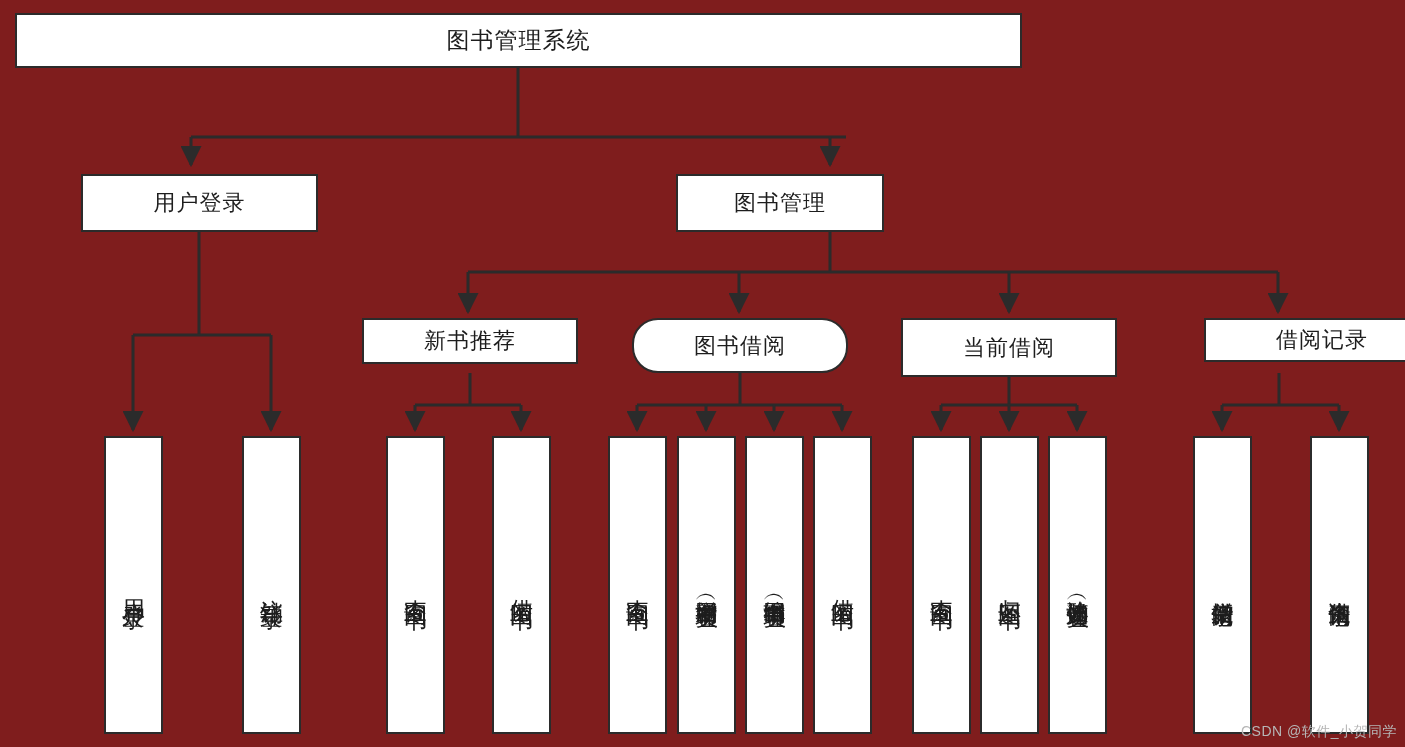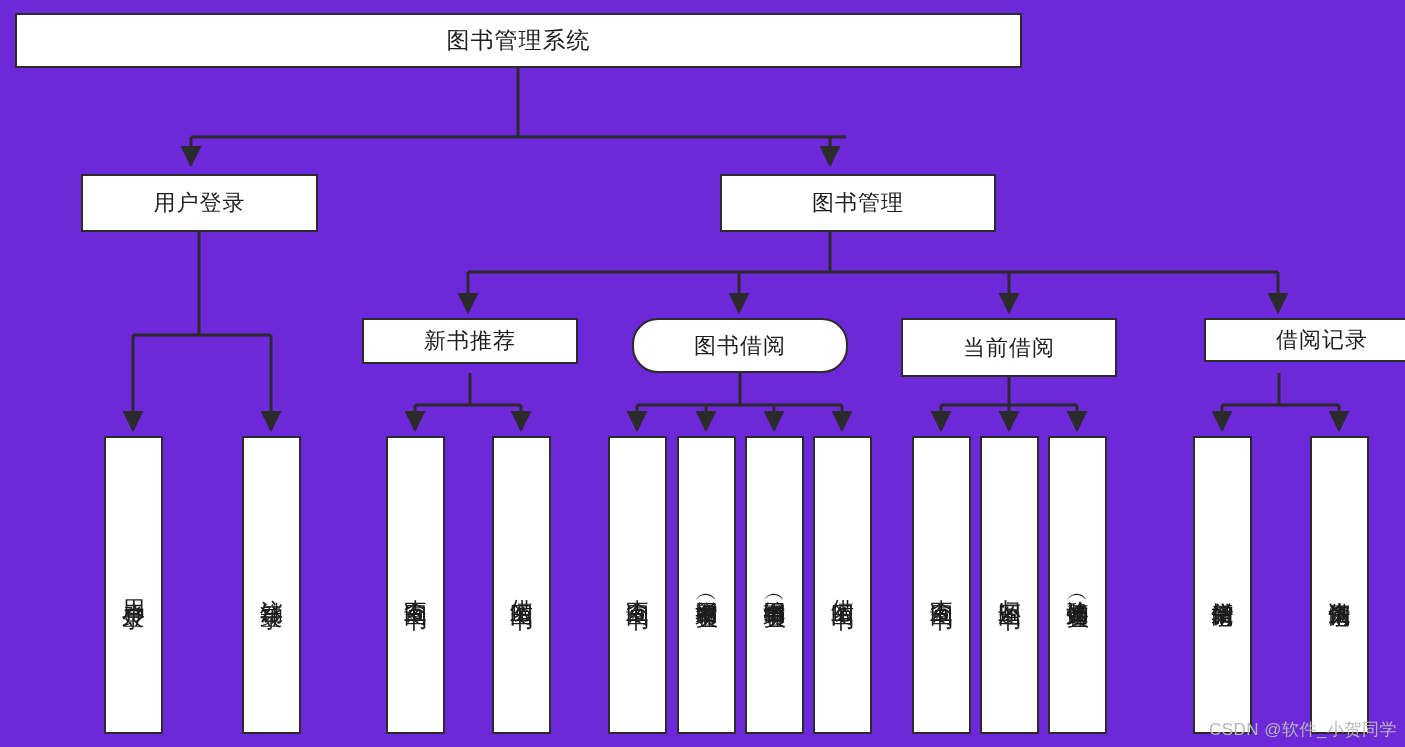--- a/index.html
+++ b/index.html
@@ -4,21 +4,21 @@
 <style>
   html, body {
     margin: 0;
     padding: 0;
     background: #ffffff;
   }
   #canvas {
     position: relative;
     width: 1405px;
     height: 747px;
-    background: #6d28d9;
+    background: #7f1d1d;
     font-family: "Liberation Sans", "DejaVu Sans", sans-serif;
     overflow: hidden;
   }
   svg.edges {
     position: absolute;
     left: 0; top: 0;
     width: 1405px;
     height: 747px;
     pointer-events: none;
   }
@@ -59,21 +59,21 @@
     max-height: 100%;
   }
   .node.vert.tall .lbl {
     font-size: 22px;
     letter-spacing: 1px;
   }
   #watermark {
     position: absolute;
     right: 8px;
     bottom: 6px;
-    font-size: 17px;
+    font-size: 14px;
     color: #b6b6b6;
     letter-spacing: 0.5px;
     white-space: nowrap;
     font-family: "Liberation Sans", "DejaVu Sans", sans-serif;
   }
 </style>
 </head>
 <body>
 
 <div id="canvas">
@@ -128,21 +128,21 @@
     </g>
   </svg>
 
   <div class="node horiz root" style="left:15px; top:13px; width:1007px; height:55px;">
     <span class="lbl">图书管理系统</span>
   </div>
 
   <div class="node horiz" style="left:81px; top:174px; width:237px; height:58px;">
     <span class="lbl">用户登录</span>
   </div>
-  <div class="node horiz" style="left:720px; top:174px; width:276px; height:58px;align-items:center;">
+  <div class="node horiz" style="left:676px; top:174px; width:208px; height:58px;align-items:center;">
     <span class="lbl">图书管理</span>
   </div>
 
   <div class="node horiz" style="left:362px; top:318px; width:216px; height:46px;">
     <span class="lbl">新书推荐</span>
   </div>
   <div class="node horiz" style="left:632px; top:318px; width:216px; height:55px;border-radius:26px;">
     <span class="lbl">图书借阅</span>
   </div>
   <div class="node horiz" style="left:901px; top:318px; width:216px; height:59px;">

